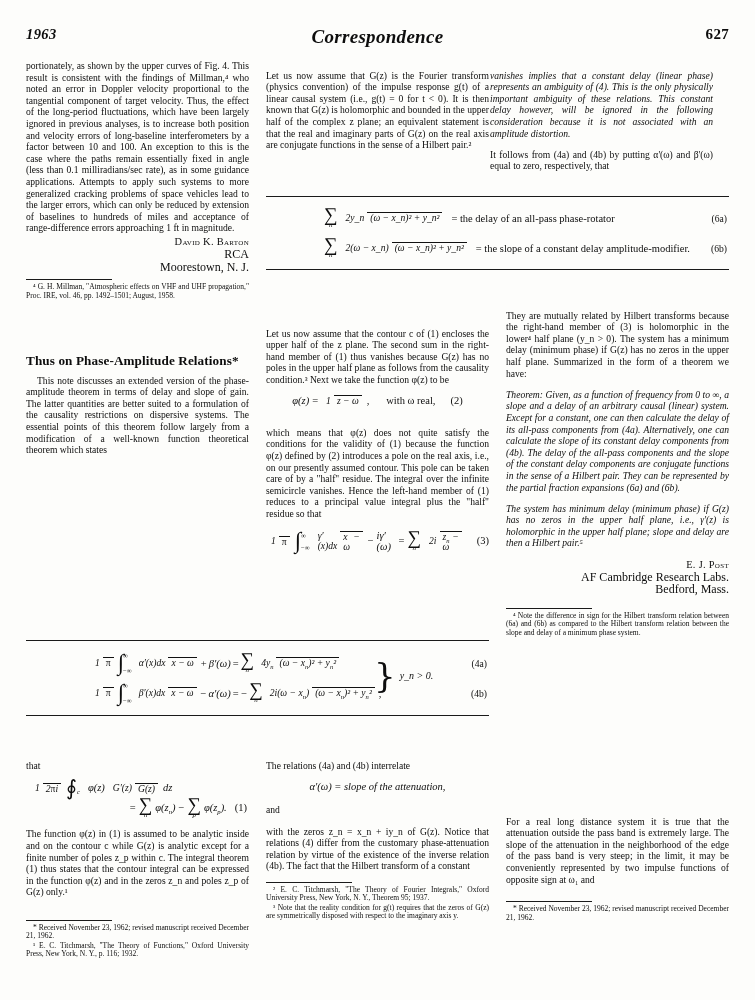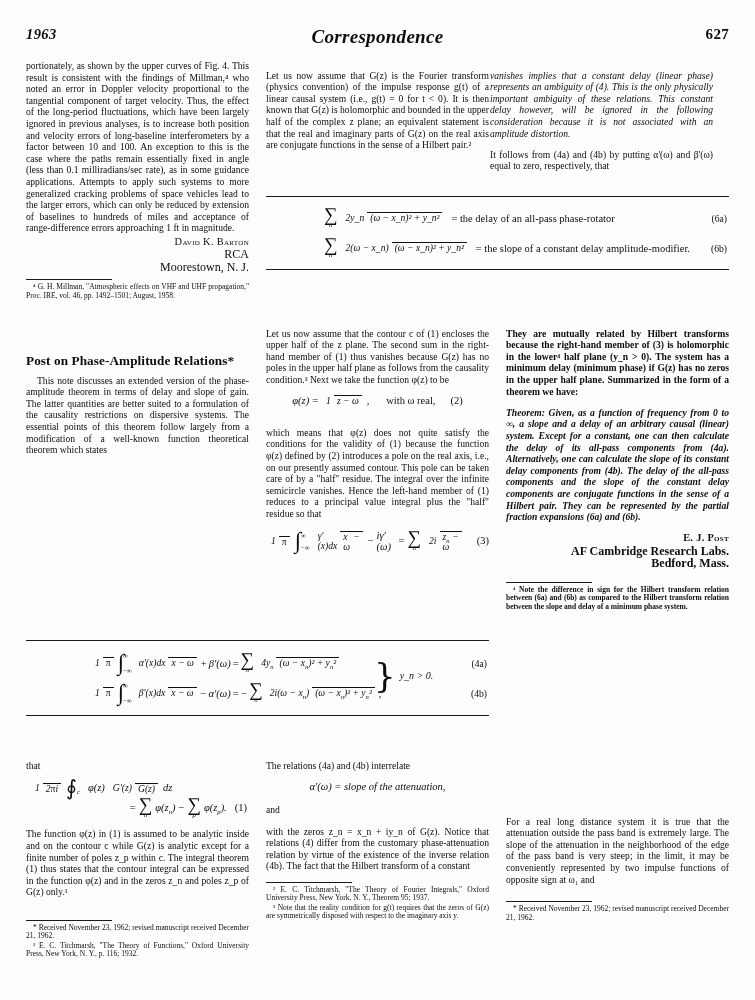--- a/index.html
+++ b/index.html
@@ -218,21 +218,21 @@
       </div>
       <div class="fnrule"></div>
       <div class="fn">
         <p>⁴ G. H. Millman, "Atmospheric effects on VHF and UHF propagation," Proc. IRE, vol. 46, pp. 1492–1501; August, 1958.</p>
       </div>
     </div>
 
     <div style="height:52px;"></div>
 
     <div class="blk">
-      <div class="arthead">Post on Phase-Amplitude Relations*</div>
+      <div class="arthead">Thus on Phase-Amplitude Relations*</div>
       <div style="height:6px;"></div>
       <p>This note discusses an extended version of the phase-amplitude theorem in terms of delay and slope of gain. The latter quantities are better suited to a formulation of the causality restrictions on dispersive systems. The essential points of this theorem follow largely from a modification of a well-known function theoretical theorem which states</p>
     </div>
   </div>
 
   <div class="col" id="col1b" style="position:absolute;left:26px;top:750px;width:223px;">
     <p class="noindent">that</p>
 
     <div class="dispeq">
       <div class="mathline" style="justify-content:flex-start;padding-left:4px;">
@@ -338,23 +338,24 @@
       <p>² E. C. Titchmarsh, "The Theory of Fourier Integrals," Oxford University Press, New York, N. Y., Theorem 95; 1937.</p>
       <p>³ Note that the reality condition for g(t) requires that the zeros of G(z) are symmetrically disposed with respect to the imaginary axis y.</p>
     </div>
   </div>
 
   <div class="col" id="col3" style="top:60px;">
     <p class="noindent bit" style="font-style:italic;">vanishes implies that a constant delay (linear phase) represents an ambiguity of (4). This is the only physically important ambiguity of these relations. This constant delay however, will be ignored in the following consideration because it is not associated with an amplitude distortion.</p>
     <p>It follows from (4a) and (4b) by putting α'(ω) and β'(ω) equal to zero, respectively, that</p>
   </div>
 
-  <div class="col" id="col3b" style="position:absolute;left:506px;top:318px;width:223px;font-weight:bold;">
+  <div class="col" id="col3b" style="position:absolute;left:506px;top:300px;width:223px;">
     <p class="noindent">They are mutually related by Hilbert transforms because the right-hand member of (3) is holomorphic in the lower⁴ half plane (y_n &gt; 0). The system has a minimum delay (minimum phase) if G(z) has no zeros in the upper half plane. Summarized in the form of a theorem we have:</p>
     <p class="bit" style="font-style:italic;">Theorem: Given, as a function of frequency from 0 to ∞, a slope and a delay of an arbitrary causal (linear) system. Except for a constant, one can then calculate the delay of its all-pass components from (4a). Alternatively, one can calculate the slope of its constant delay components from (4b). The delay of the all-pass components and the slope of the constant delay components are conjugate functions in the sense of a Hilbert pair. They can be represented by the partial fraction expansions (6a) and (6b).</p>
+    <p class="bit" style="font-style:italic;">The system has minimum delay (minimum phase) if G(z) has no zeros in the upper half plane, i.e., γ'(z) is holomorphic in the upper half plane; slope and delay are then a Hilbert pair.⁵</p>
     <div class="sig" style="margin-top:4px;">
       <div class="smallcaps">E. J. Post</div>
       <div class="aff">AF Cambridge Research Labs.</div>
       <div class="aff">Bedford, Mass.</div>
     </div>
     <div class="fnrule" style="margin-top:12px;"></div>
     <div class="fn">
       <p>⁴ Note the difference in sign for the Hilbert transform relation between (6a) and (6b) as compared to the Hilbert transform relation between the slope and delay of a minimum phase system.</p>
     </div>
   </div>

